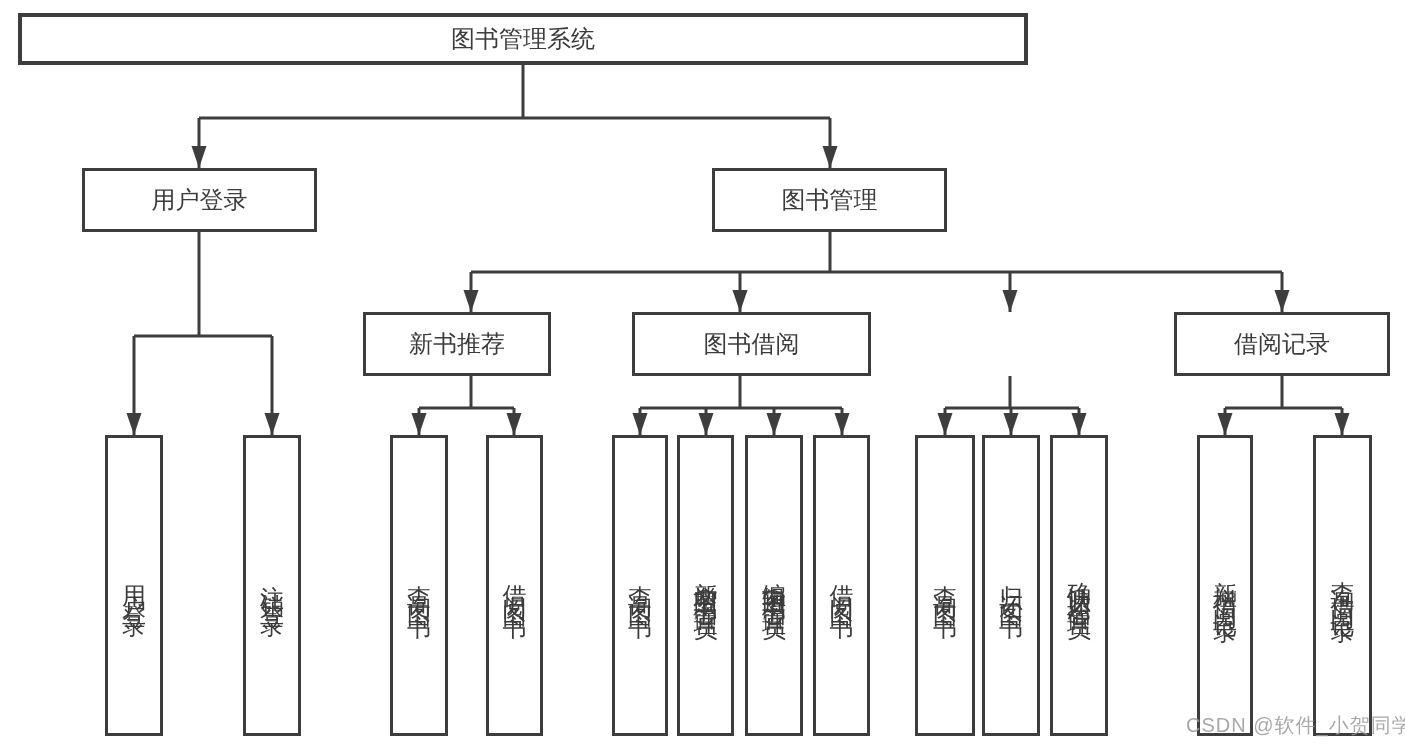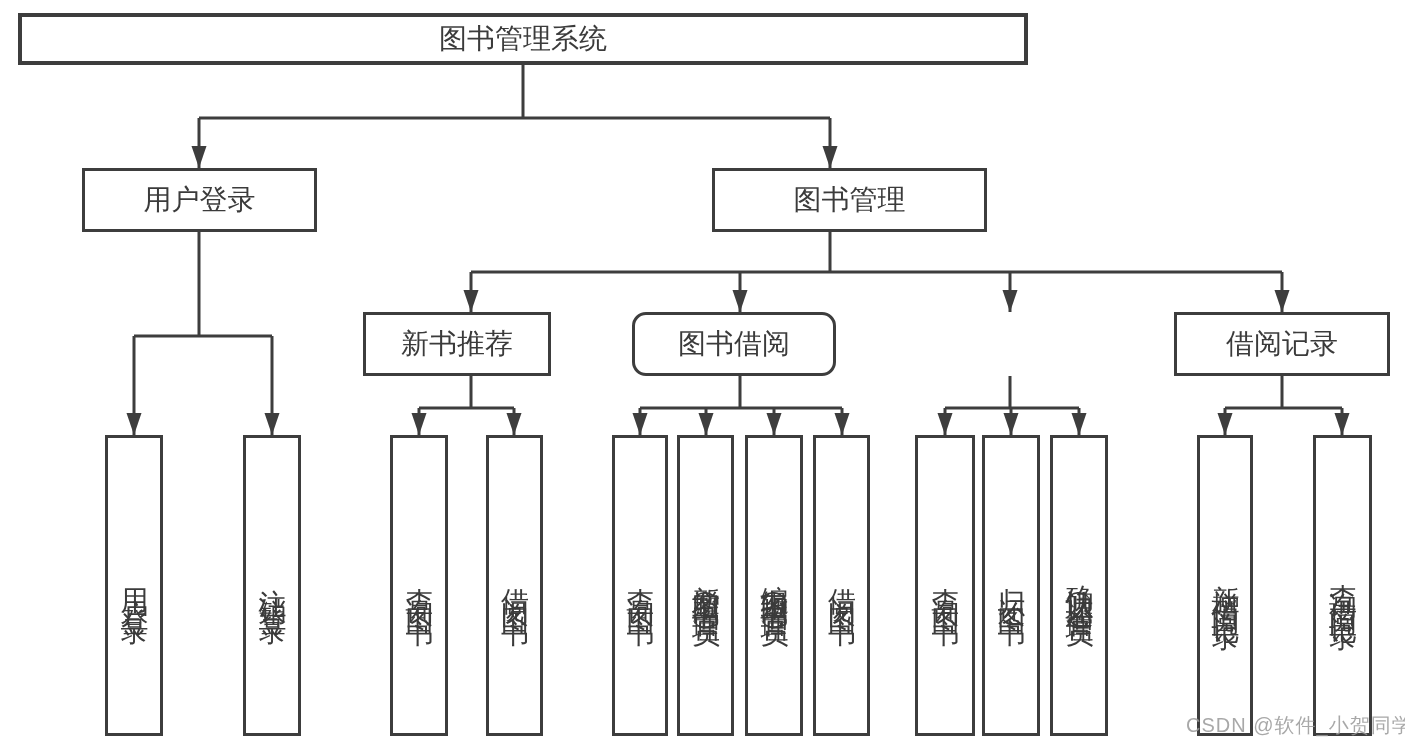--- a/index.html
+++ b/index.html
@@ -27,21 +27,21 @@
 
   .box {
     position: absolute;
     box-sizing: border-box;
     background: var(--background, #ffffff);
     border: 3px solid var(--box-border, #3d3d3d);
     display: flex;
     align-items: center;
     justify-content: center;
     color: var(--text, #3b3b3b);
-    font-size: 28px;
+    font-size: 24px;
     line-height: 1;
     white-space: nowrap;
   }
   .box.root { border-width: 4px; }
 
   .v-box span {
     writing-mode: vertical-rl;
     text-orientation: mixed;
     letter-spacing: 10px;
   }
@@ -120,28 +120,28 @@
     </g>
   </svg>
 
   <div class="box root" style="left:18px; top:13px; width:1010px; height:52px;">
     <span>图书管理系统</span>
   </div>
 
   <div class="box" style="left:82px; top:168px; width:235px; height:64px;">
     <span>用户登录</span>
   </div>
-  <div class="box" style="left:712px; top:168px; width:275px; height:64px;">
+  <div class="box" style="left:712px; top:168px; width:235px; height:64px;">
     <span>图书管理</span>
   </div>
 
   <div class="box" style="left:363px; top:312px; width:188px; height:64px;">
     <span>新书推荐</span>
   </div>
-  <div class="box" style="left:632px; top:312px; width:204px; height:64px;border-radius:14px;">
+  <div class="box" style="left:632px; top:312px; width:239px; height:64px;">
     <span>图书借阅</span>
   </div>
   <div class="box" style="left:1174px; top:312px; width:216px; height:64px;">
     <span>借阅记录</span>
   </div>
 
   <div class="box v-box" style="left:105px; top:435px; width:58px; height:301px;">
     <span>用户登录</span>
   </div>
   <div class="box v-box" style="left:243px; top:435px; width:58px; height:301px;">

